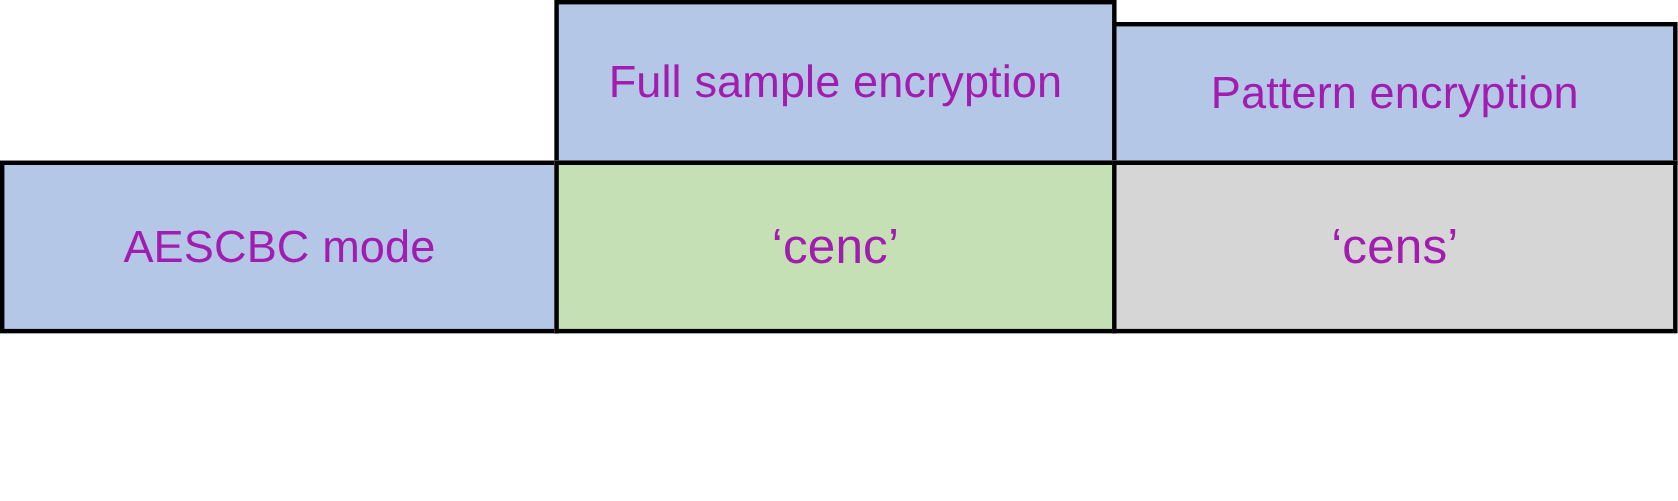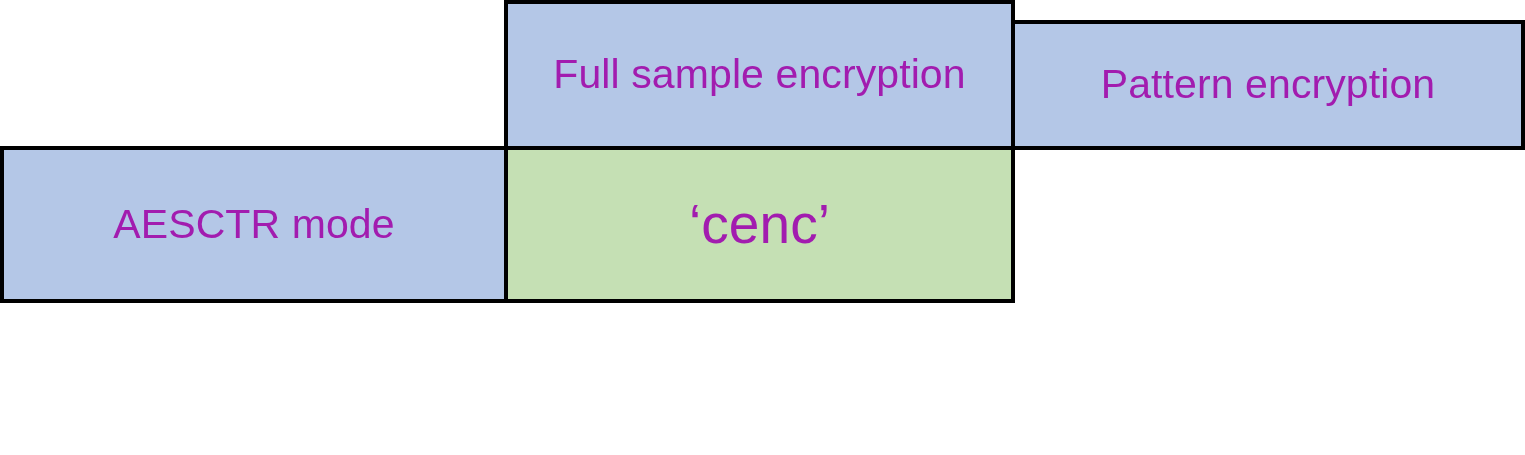--- a/index.html
+++ b/index.html
@@ -59,21 +59,21 @@
   .cell.c-last { margin-left: -4px; margin-top: 20px; }
   .cell.r-mid  { margin-top: -4px; }
   .cell.r-last { margin-top: -4px; }
 
   .fill-blue  { background: #b4c7e7; }
   .fill-green { background: #c5e0b4; }
   .fill-gray  { background: #d6d6d6; }
 
   .code {
     font-family: "Liberation Sans", sans-serif;
-    font-size: 55px;
+    font-size: 45px;
     white-space: nowrap;
   }
   .code.mono {
     font-family: "DejaVu Sans", sans-serif;
   }
   .label {
     white-space: nowrap;
   }
 </style>
 </head>
@@ -88,25 +88,28 @@
 
     <div class="cell fill-blue c-mid">
       <span class="label">Full sample encryption</span>
     </div>
 
     <div class="cell fill-blue c-last">
       <span class="label">Pattern encryption</span>
     </div>
 
     <div class="cell fill-blue r-mid">
-      <span class="label">AESCTR mode</span>
+      <span class="label">AESCBC mode</span>
     </div>
 
     <div class="cell fill-green c-mid r-mid">
       <span class="code">‘cenc’</span>
     </div>
 
+    <div class="cell fill-gray c-last r-mid">
+      <span class="code">‘cens’</span>
+    </div>
 
 
 
 
   </div>
 </div>
 
 </body></html>

